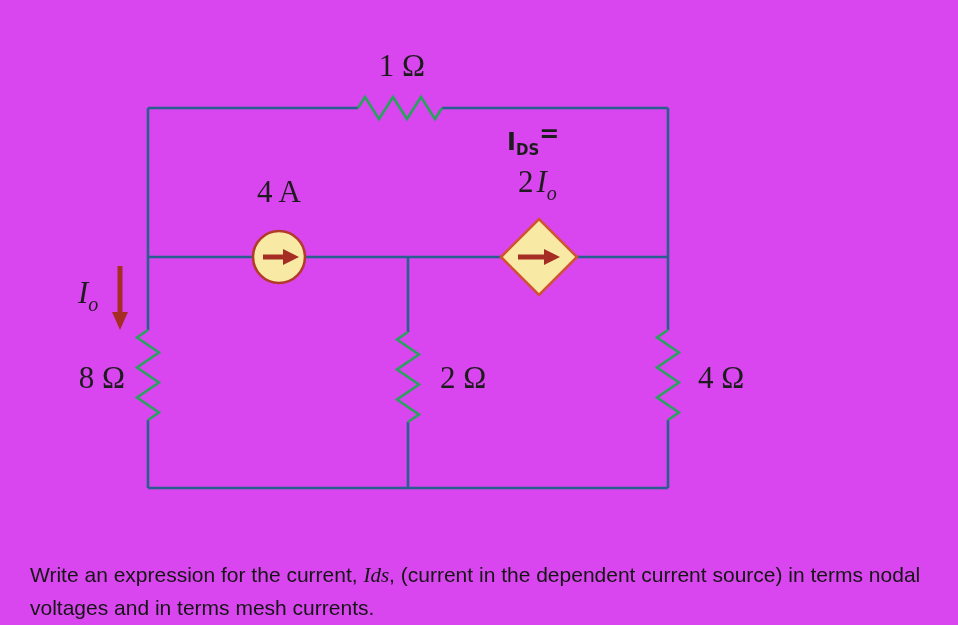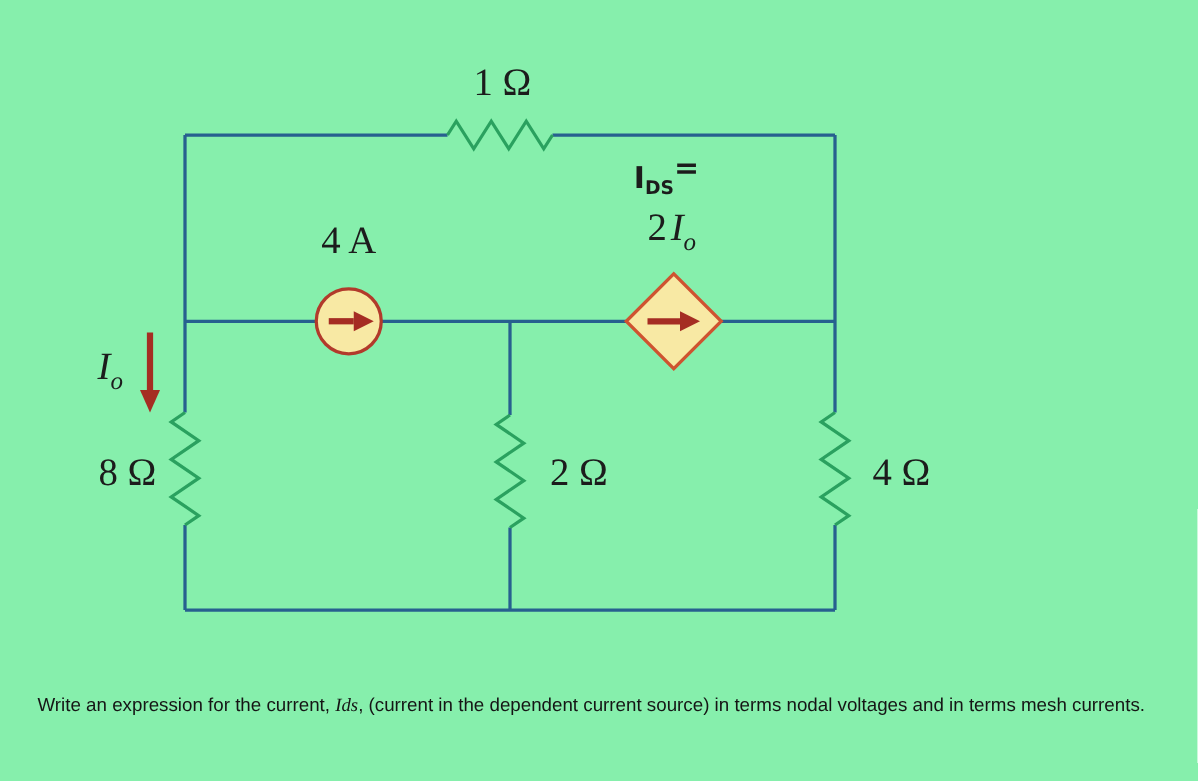--- a/index.html
+++ b/index.html
@@ -5,21 +5,21 @@
   html, body {
     margin: 0;
     padding: 0;
     background: #ffffff;
     font-family: "Liberation Sans", sans-serif;
   }
   .canvas {
     position: relative;
     width: 958px;
     height: 625px;
-    background: #86efac;
+    background: #d946ef;
     overflow: hidden;
   }
   .circuit-svg {
     position: absolute;
     left: 0;
     top: 0;
   }
   .wire {
     stroke: var(--wire, #27608f);
     stroke-width: 2.6;
@@ -62,21 +62,21 @@
     font-weight: 800;
     font-size: 24px;
     fill: var(--text, #1c1c1c);
   }
   .hand-sub { font-size: 15px; font-weight: 800; }
   .question {
     position: absolute;
     left: 30px;
     top: 538px;
     width: 905px;
-    font-size: 15px;
+    font-size: 21px;
     line-height: 1.55;
     color: #151515;
   }
   .q-ids {
     font-family: "Liberation Serif", serif;
     font-style: italic;
   }
 </style>
 </head>
 <body>

